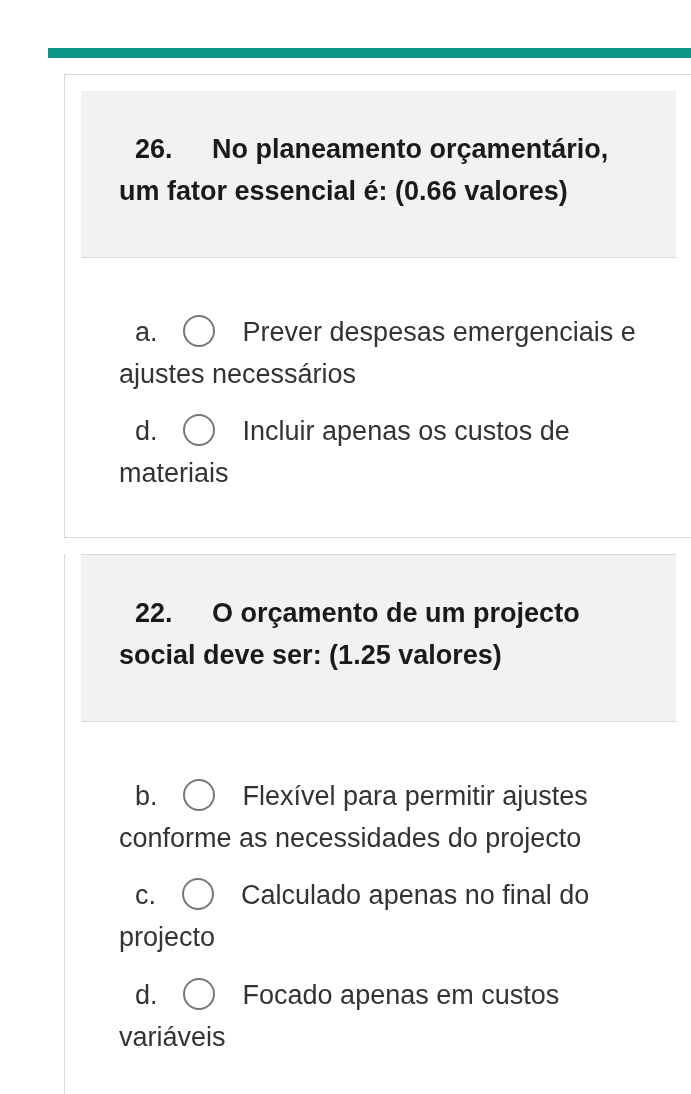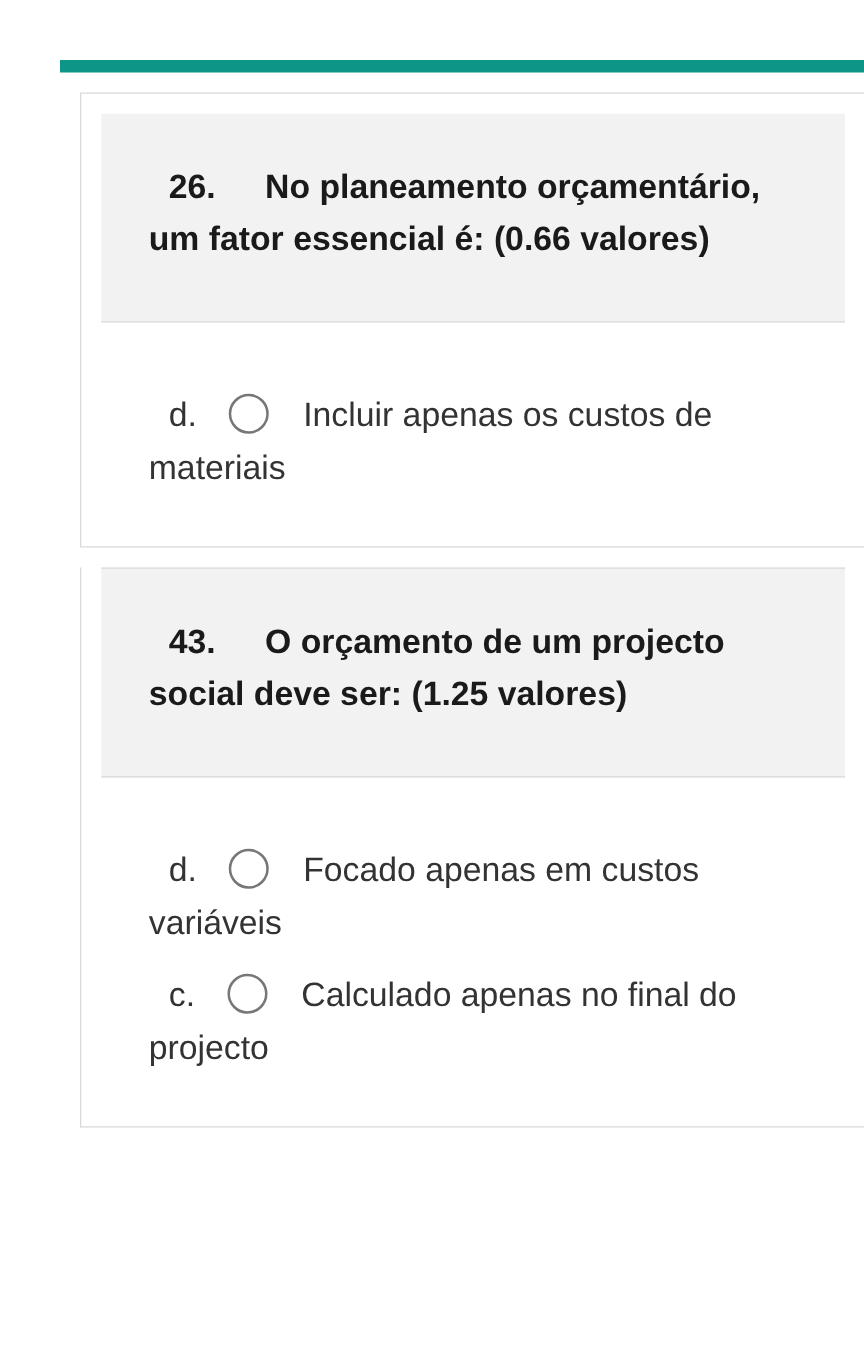--- a/index.html
+++ b/index.html
@@ -50,41 +50,51 @@
 
   <div class="card">
     <div class="qheader">
       <div class="qtitle">
         <span>26.</span>
         <span>No planeamento orçamentário, um fator essencial é: (0.66 valores)</span>
       </div>
     </div>
     <div class="answers">
       <div class="opt">
+        <span class="optletter">a.</span>
+        <span class="radio"></span>
+        <span class="opttext">Prever despesas emergenciais e ajustes necessários</span>
+      </div>
+      <div class="opt">
         <span class="optletter">d.</span>
         <span class="radio"></span>
         <span class="opttext">Incluir apenas os custos de materiais</span>
       </div>
     </div>
   </div>
 
   <div class="card" style="border-top:none;">
     <div class="qheader" style="border-top:1px solid #d9d9d9;">
       <div class="qtitle">
-        <span>43.</span>
+        <span>22.</span>
         <span>O orçamento de um projecto social deve ser: (1.25 valores)</span>
       </div>
     </div>
     <div class="answers">
       <div class="opt">
-        <span class="optletter">d.</span>
+        <span class="optletter">b.</span>
         <span class="radio"></span>
-        <span class="opttext">Focado apenas em custos variáveis</span>
+        <span class="opttext">Flexível para permitir ajustes conforme as necessidades do projecto</span>
       </div>
       <div class="opt">
         <span class="optletter">c.</span>
         <span class="radio"></span>
         <span class="opttext">Calculado apenas no final do projecto</span>
+      </div>
+      <div class="opt">
+        <span class="optletter">d.</span>
+        <span class="radio"></span>
+        <span class="opttext">Focado apenas em custos variáveis</span>
       </div>
     </div>
   </div>
 
 </div>
 
 </body></html>

